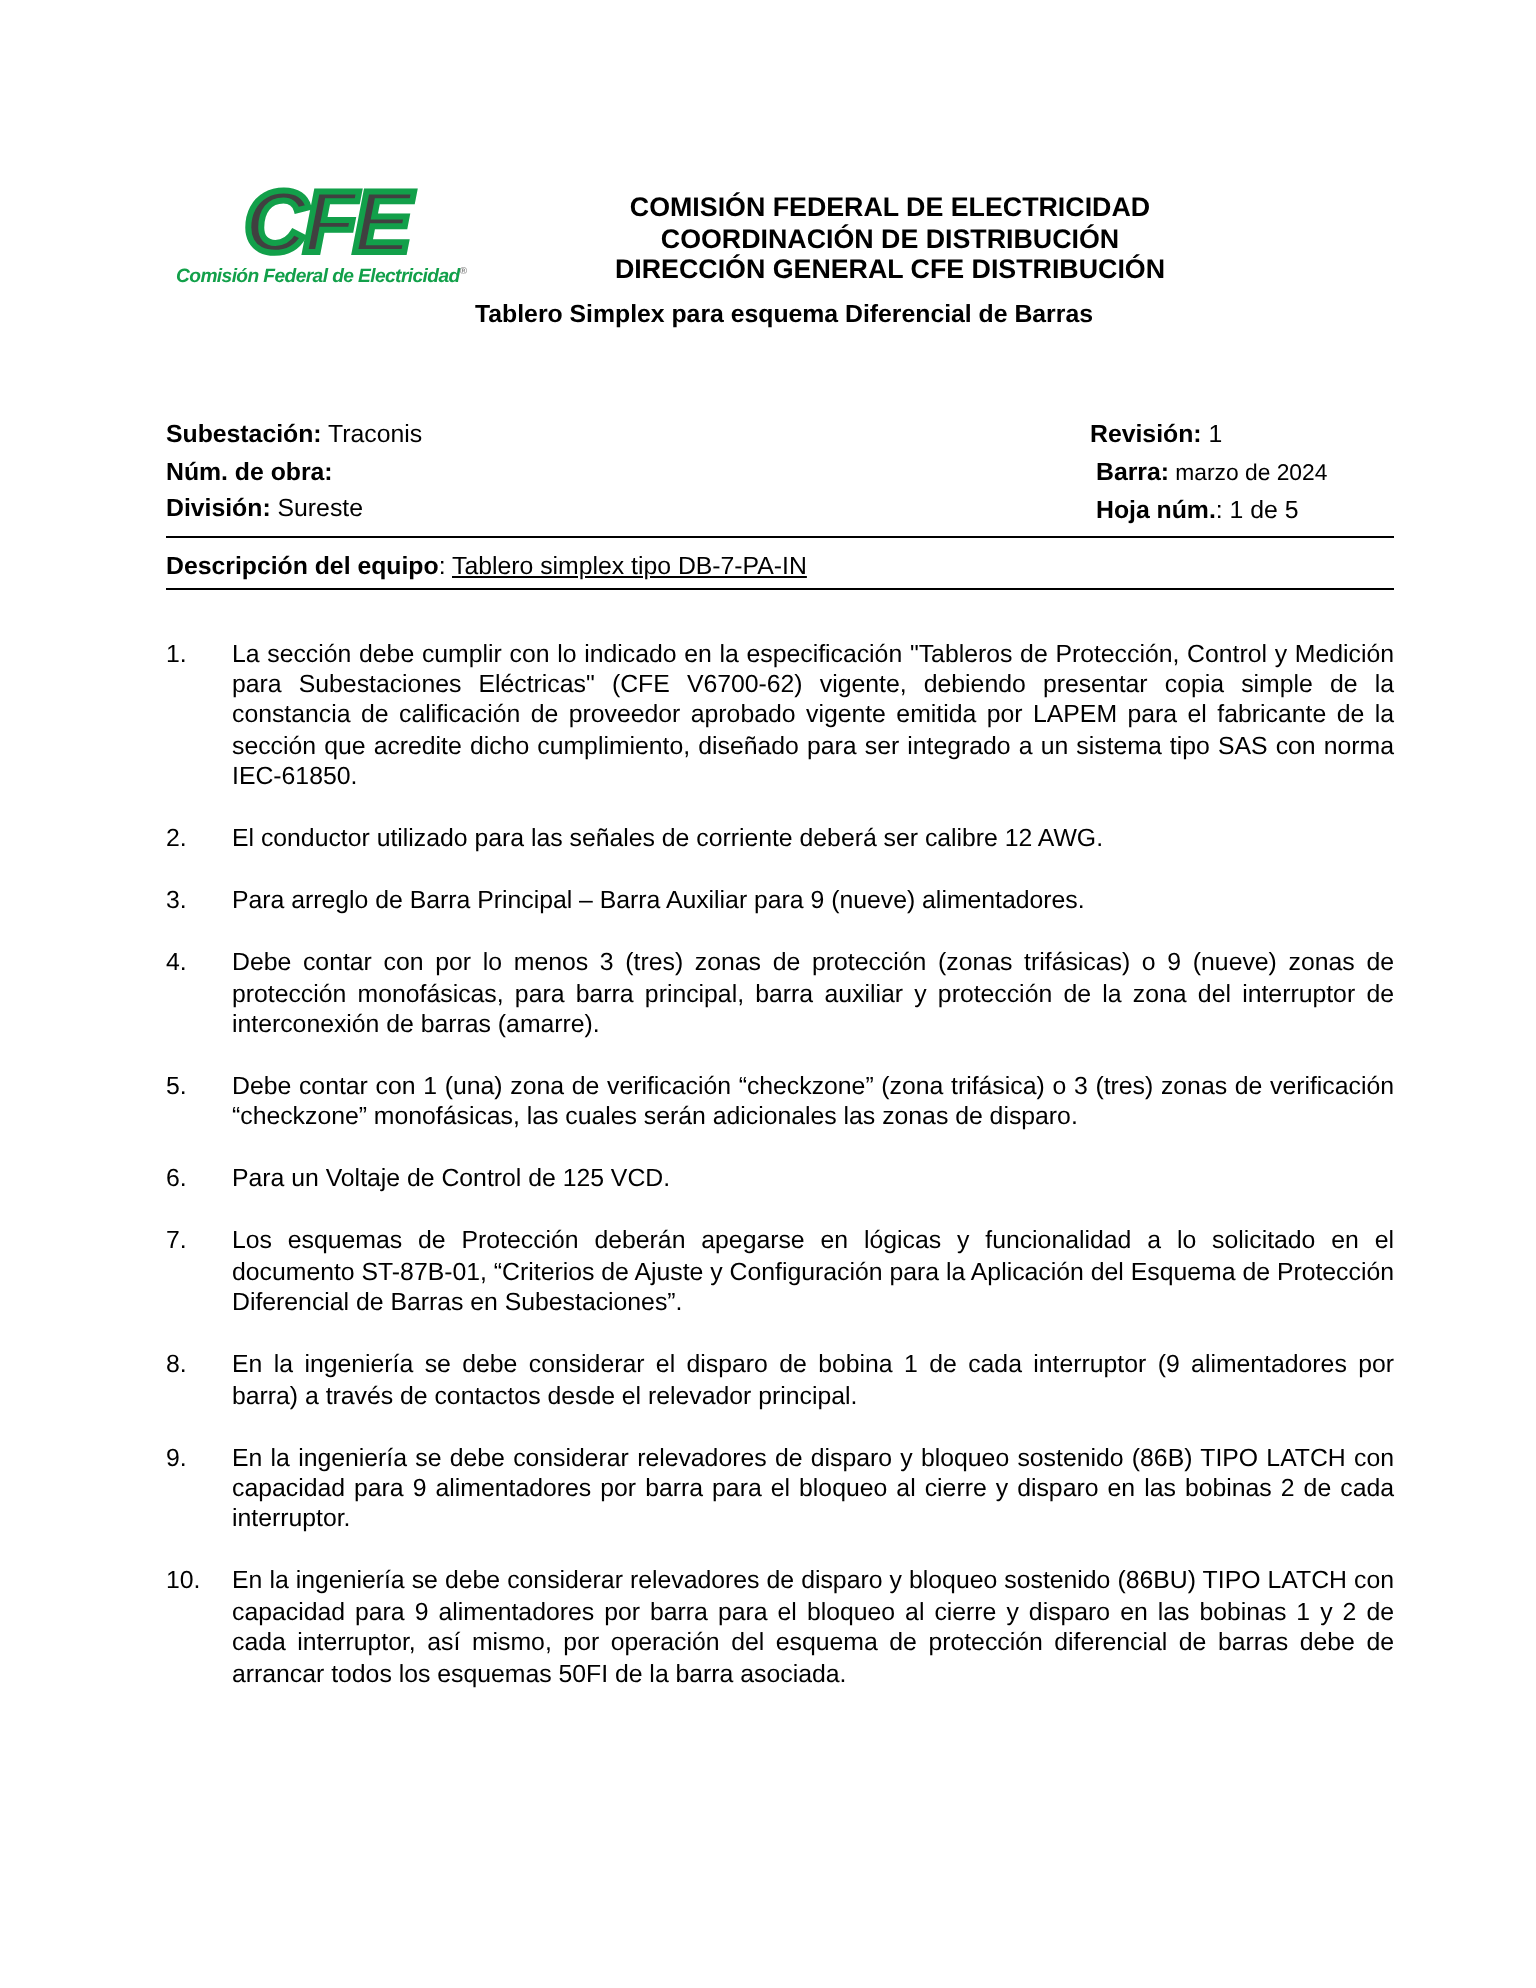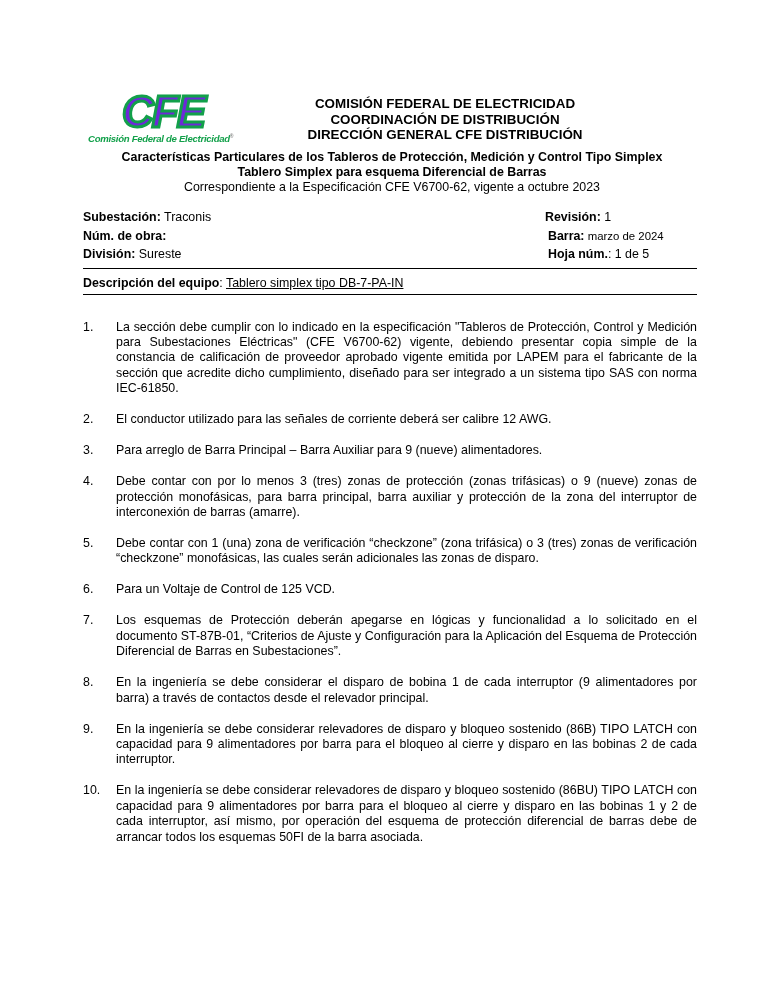--- a/index.html
+++ b/index.html
@@ -6,21 +6,21 @@
     body {
       width: 768px; height: 994px; position: relative; overflow: hidden;
       font-family: "Liberation Sans", sans-serif; color: #000;
     }
     .logo {
       position: absolute; left: 114px; top: 90px; width: 120px; height: 56px;
     }
     .logo-mark {
       position: absolute; left: 8px; top: 0; font-family: "Liberation Sans", sans-serif;
       font-weight: bold; font-style: italic; font-size: 44px; line-height: 44px;
-      color: #6d28d9; letter-spacing: -2px;
+      color: #404040; letter-spacing: -2px;
       -webkit-text-stroke: 3px #12a04a;
       text-shadow: 0 0 0 #12a04a;
     }
     .logo-sub {
       position: absolute; left: -26px; top: 43px; white-space: nowrap;
       font-weight: bold; font-style: italic; font-size: 9.6px; color: #12a04a;
       letter-spacing: -0.3px;
     }
     .logo-sub sup { font-size: 5px; color: #888; font-style: normal; }
     .org {
@@ -64,23 +64,21 @@
   <span class="logo-sub"><span>Comisión Federal de Electricidad</span><sup>®</sup></span>
 </div>
 
 <div class="org">
   <div>COMISIÓN FEDERAL DE ELECTRICIDAD</div>
   <div>COORDINACIÓN DE DISTRIBUCIÓN</div>
   <div>DIRECCIÓN GENERAL CFE DISTRIBUCIÓN</div>
 </div>
 
 <div class="titles">
-  <div class="b">Características Particulares de los Tableros de Protección, Medición y Control Tipo Simplex</div>
   <div class="b">Tablero Simplex para esquema Diferencial de Barras</div>
-  <div>Correspondiente a la Especificación CFE V6700-62, vigente a octubre 2023</div>
 </div>
 
 <div class="meta-left">
   <div><span class="b">Subestación:</span><span> Traconis</span></div>
   <div><span class="b">Núm. de obra:</span><span></span></div>
   <div><span class="b">División:</span><span> Sureste</span></div>
 </div>
 
 <div class="meta-right">
   <div><span class="b">Revisión:</span><span> 1</span></div>

